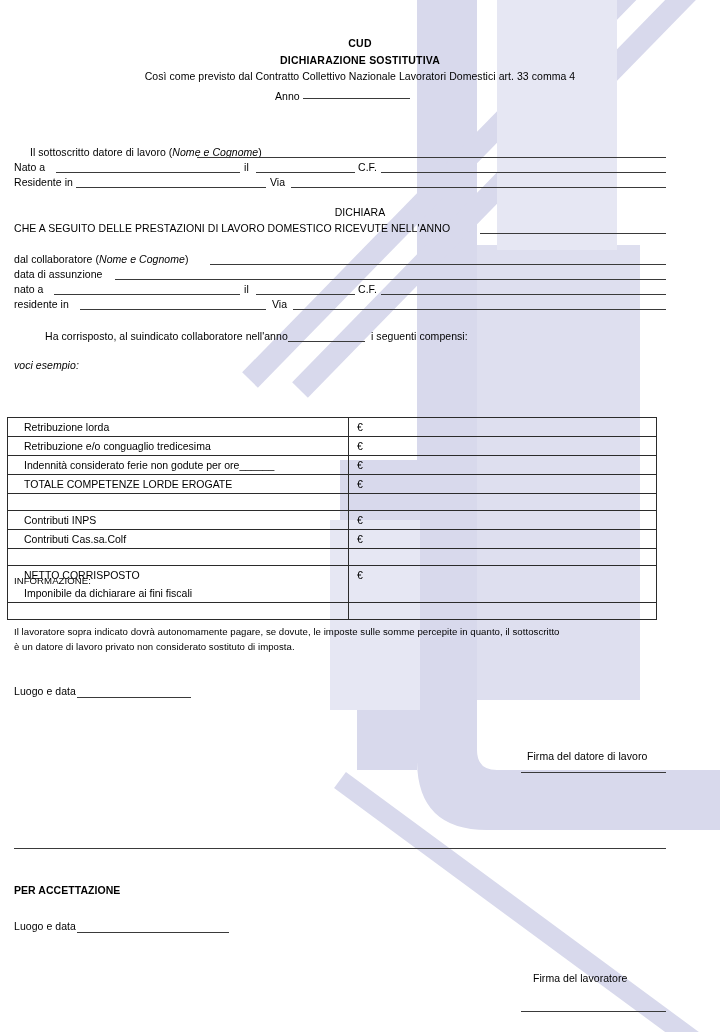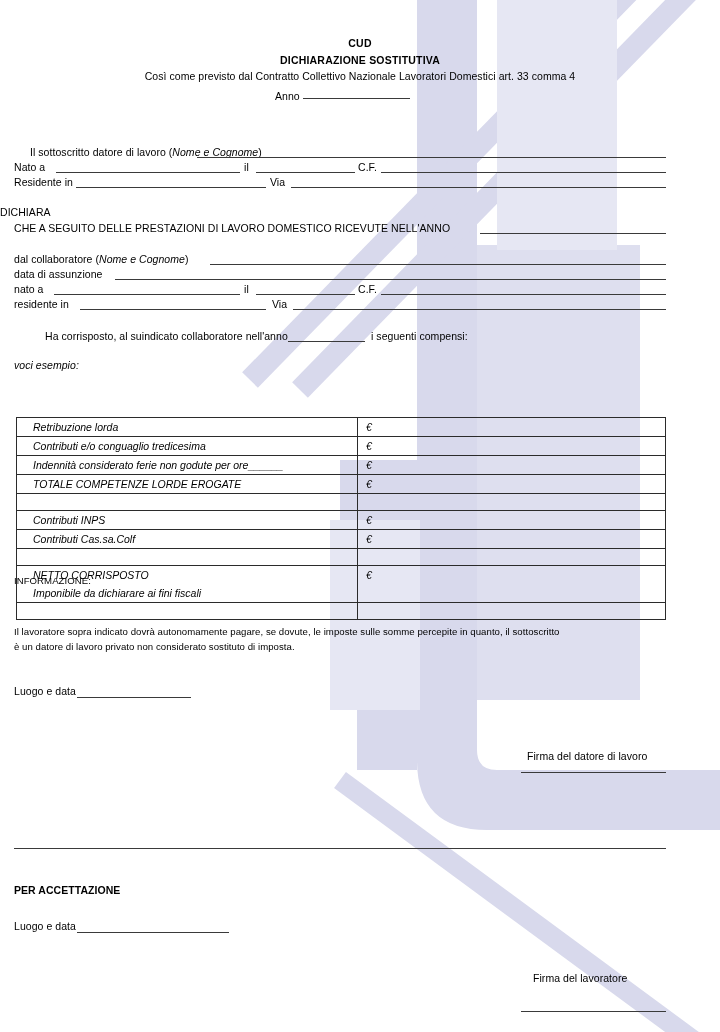--- a/index.html
+++ b/index.html
@@ -74,27 +74,26 @@
   
   .rule {
     position: absolute;
     border-bottom: 1px solid #3a3a3a;
     height: 0;
   }
 
   
   #comp-table {
     position: absolute;
-    left: 16px;
+    left: 7px;
     top: 417px;
     width: 649px;
     border-collapse: collapse;
     table-layout: fixed;
     z-index: 2;
-    font-style: italic;
   }
   #comp-table td {
     border: 1px solid #2b2b2b;
     font-size: 10.5px;
     padding: 0 0 0 16px;
     height: 18px;
     vertical-align: middle;
     background: transparent;
     white-space: nowrap;
   }
@@ -165,21 +164,21 @@
     <div class="abs t-body" style="left:244px; top:161px;">il</div>
     <div class="rule" style="left:256px; top:172px; width:99px;"></div>
     <div class="abs t-body" style="left:358px; top:161px;">C.F.</div>
     <div class="rule" style="left:381px; top:172px; width:285px;"></div>
 
     <div class="abs t-body" style="left:14px; top:176px;">Residente in</div>
     <div class="rule" style="left:76px; top:187px; width:190px;"></div>
     <div class="abs t-body" style="left:270px; top:176px;">Via</div>
     <div class="rule" style="left:291px; top:187px; width:375px;"></div>
 
-    <div class="abs center-row t-body" style="left:0; top:206px; text-align:left;">DICHIARA</div>
+    <div class="abs center-row t-body" style="left:0; top:206px; text-align:center;">DICHIARA</div>
 
     <div class="abs t-body" style="left:14px; top:222px;">CHE A SEGUITO DELLE PRESTAZIONI DI LAVORO DOMESTICO RICEVUTE  NELL'ANNO</div>
     <div class="rule" style="left:480px; top:233px; width:186px;"></div>
 
     <div class="abs t-body" style="left:14px; top:253px;">
       <span>dal collaboratore (</span><span class="ital">Nome e Cognome</span><span>)</span>
     </div>
     <div class="rule" style="left:210px; top:264px; width:456px;"></div>
 
     <div class="abs t-body" style="left:14px; top:268px;">data  di  assunzione</div>
@@ -207,21 +206,21 @@
       <colgroup>
         <col style="width:341px;">
         <col style="width:308px;">
       </colgroup>
       <tbody>
         <tr>
           <td>Retribuzione lorda</td>
           <td class="col-eur">€</td>
         </tr>
         <tr>
-          <td>Contributi e/o conguaglio tredicesima</td>
+          <td>Retribuzione e/o conguaglio tredicesima</td>
           <td class="col-eur">€</td>
         </tr>
         <tr>
           <td>Indennità  considerato ferie non godute per ore______</td>
           <td class="col-eur">€</td>
         </tr>
         <tr>
           <td>TOTALE COMPETENZE LORDE EROGATE</td>
           <td class="col-eur">€</td>
         </tr>

